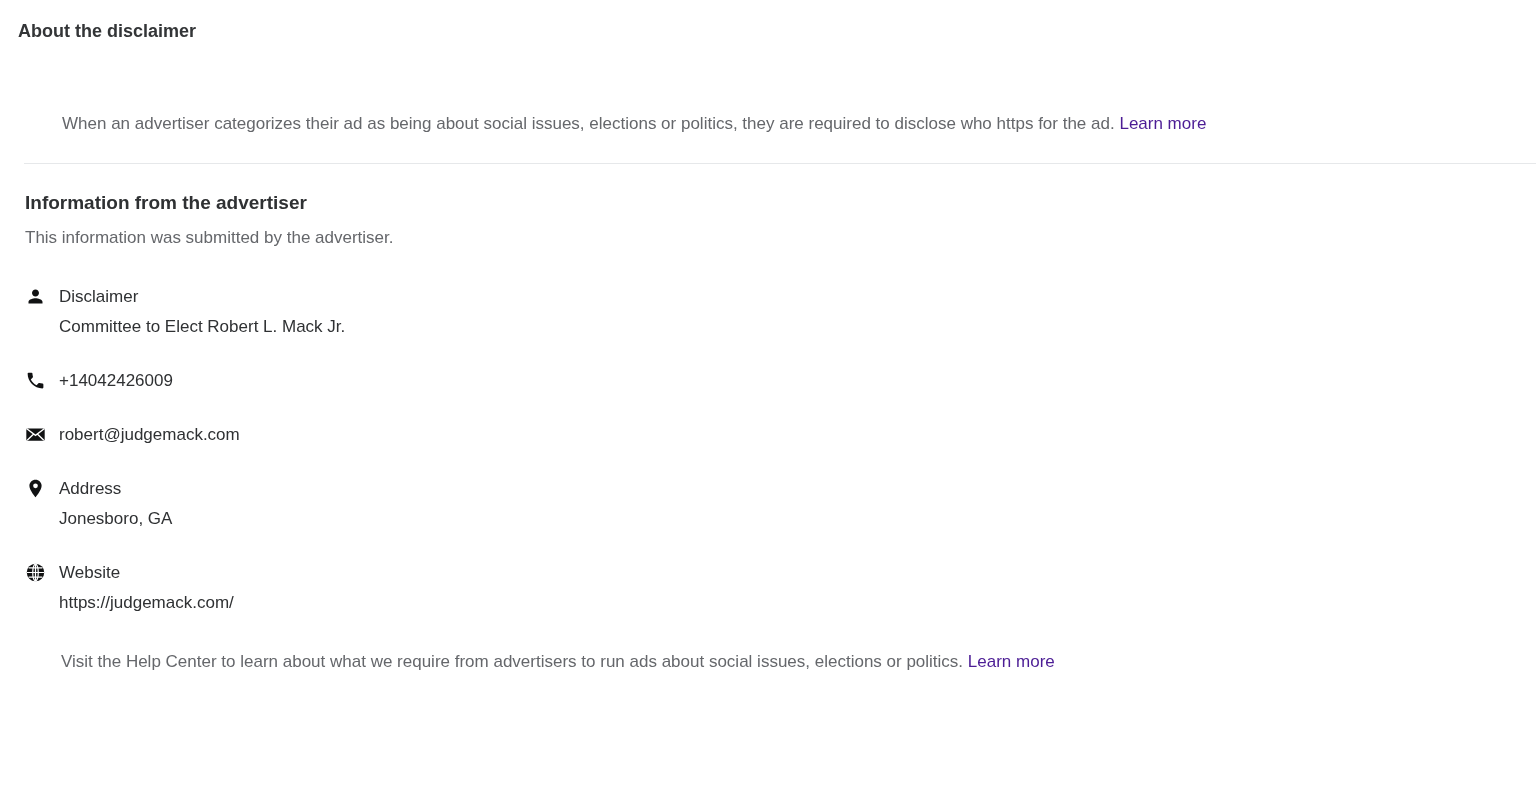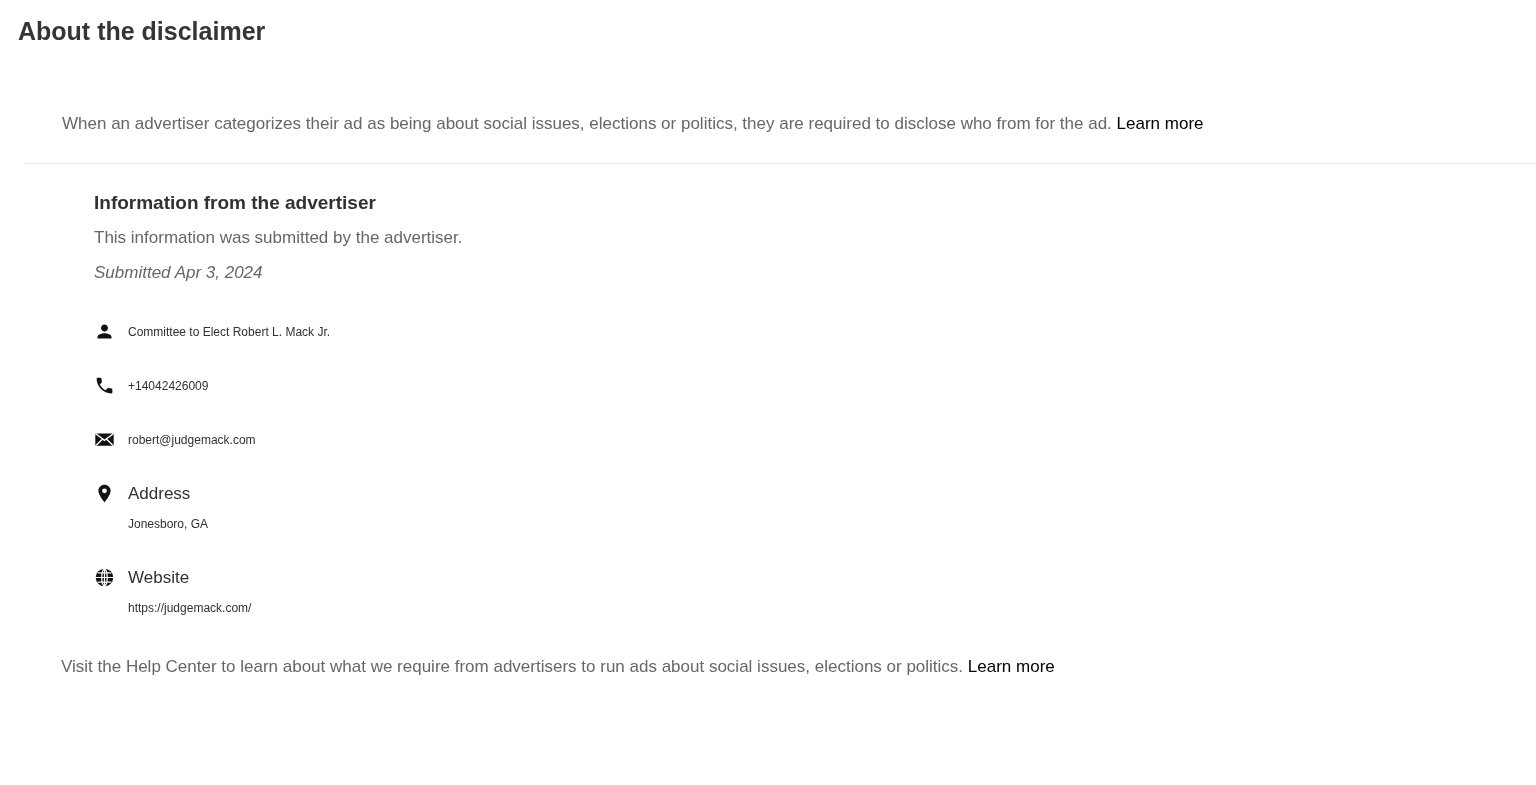--- a/index.html
+++ b/index.html
@@ -7,47 +7,47 @@
     width: 1536px; height: 785px;
     background: #ffffff;
     font-family: "Liberation Sans", sans-serif;
     color: #323436;
     overflow: hidden;
   }
   .page { width: 100%; height: 100%; }
 
   .page-title {
     margin: 17px 24px 0 18px;
-    font-size: 25px;
+    font-size: 18px;
     font-weight: 700;
     color: #333537;
     line-height: 28px;
   }
 
   .intro {
     margin: 66px 40px 0 62px;
     font-size: 17px;
     line-height: 26px;
     color: #65676b;
   }
 
   .learn-more {
-    color: #000000;
+    color: #4c1d95;
     text-decoration: none;
     cursor: pointer;
   }
 
   .divider {
     margin: 26px 0 0 24px;
     border: none;
     border-top: 1px solid #e6e8ea;
     height: 0;
   }
 
-  .section { margin: 26px 40px 0 94px; }
+  .section { margin: 26px 40px 0 25px; }
 
   .section-heading {
     font-size: 19px;
     font-weight: 700;
     color: #2f3133;
     line-height: 26px;
   }
 
   .section-sub {
     margin-top: 10px;
@@ -82,59 +82,59 @@
 
   .field-text { flex: 1; }
 
   .field-label {
     font-size: 17px;
     line-height: 30px;
     color: #2f3133;
   }
 
   .field-value {
-    font-size: 12px;
+    font-size: 17px;
     line-height: 30px;
     color: #2f3133;
   }
 
   .footer-note {
     margin: 31px 40px 0 61px;
     font-size: 17px;
     line-height: 26px;
     color: #65676b;
   }
 </style>
 </head>
 <body>
 
 <div class="page">
 
   <h1 class="page-title">About the disclaimer</h1>
 
-  <p class="intro"><span>When an advertiser categorizes their ad as being about social issues, elections or politics, they are required to disclose who from for the ad.</span>
+  <p class="intro"><span>When an advertiser categorizes their ad as being about social issues, elections or politics, they are required to disclose who https for the ad.</span>
     <a class="learn-more">Learn more</a>
   </p>
 
   <hr class="divider">
 
   <div class="section">
     <h2 class="section-heading">Information from the advertiser</h2>
     <div class="section-sub">This information was submitted by the advertiser.</div>
-    <div class="section-submitted">Submitted Apr 3, 2024</div>
 
     <div class="fields">
 
       <div class="field-row">
         <span class="field-icon">
           <svg viewBox="0 0 24 24" fill="currentColor" aria-hidden="true">
             <path d="M12 12c2.21 0 4-1.79 4-4s-1.79-4-4-4-4 1.79-4 4 1.79 4 4 4zm0 2c-2.67 0-8 1.34-8 4v2h16v-2c0-2.66-5.33-4-8-4z"></path>
           </svg>
         </span>
         <span class="field-text">
+          <div class="field-label">Disclaimer</div>
           <div class="field-value">Committee to Elect Robert L. Mack Jr.</div>
         </span>
       </div>
 
       <div class="field-row">
         <span class="field-icon">
           <svg viewBox="0 0 24 24" fill="currentColor" aria-hidden="true">
             <path d="M6.62 10.79c1.44 2.83 3.76 5.14 6.59 6.59l2.2-2.2c.27-.27.67-.36 1.02-.24 1.12.37 2.33.57 3.57.57.55 0 1 .45 1 1V20c0 .55-.45 1-1 1-9.39 0-17-7.61-17-17 0-.55.45-1 1-1h3.5c.55 0 1 .45 1 1 0 1.25.2 2.45.57 3.57.11.35.03.74-.25 1.02l-2.2 2.2z"></path>
           </svg>
         </span>

